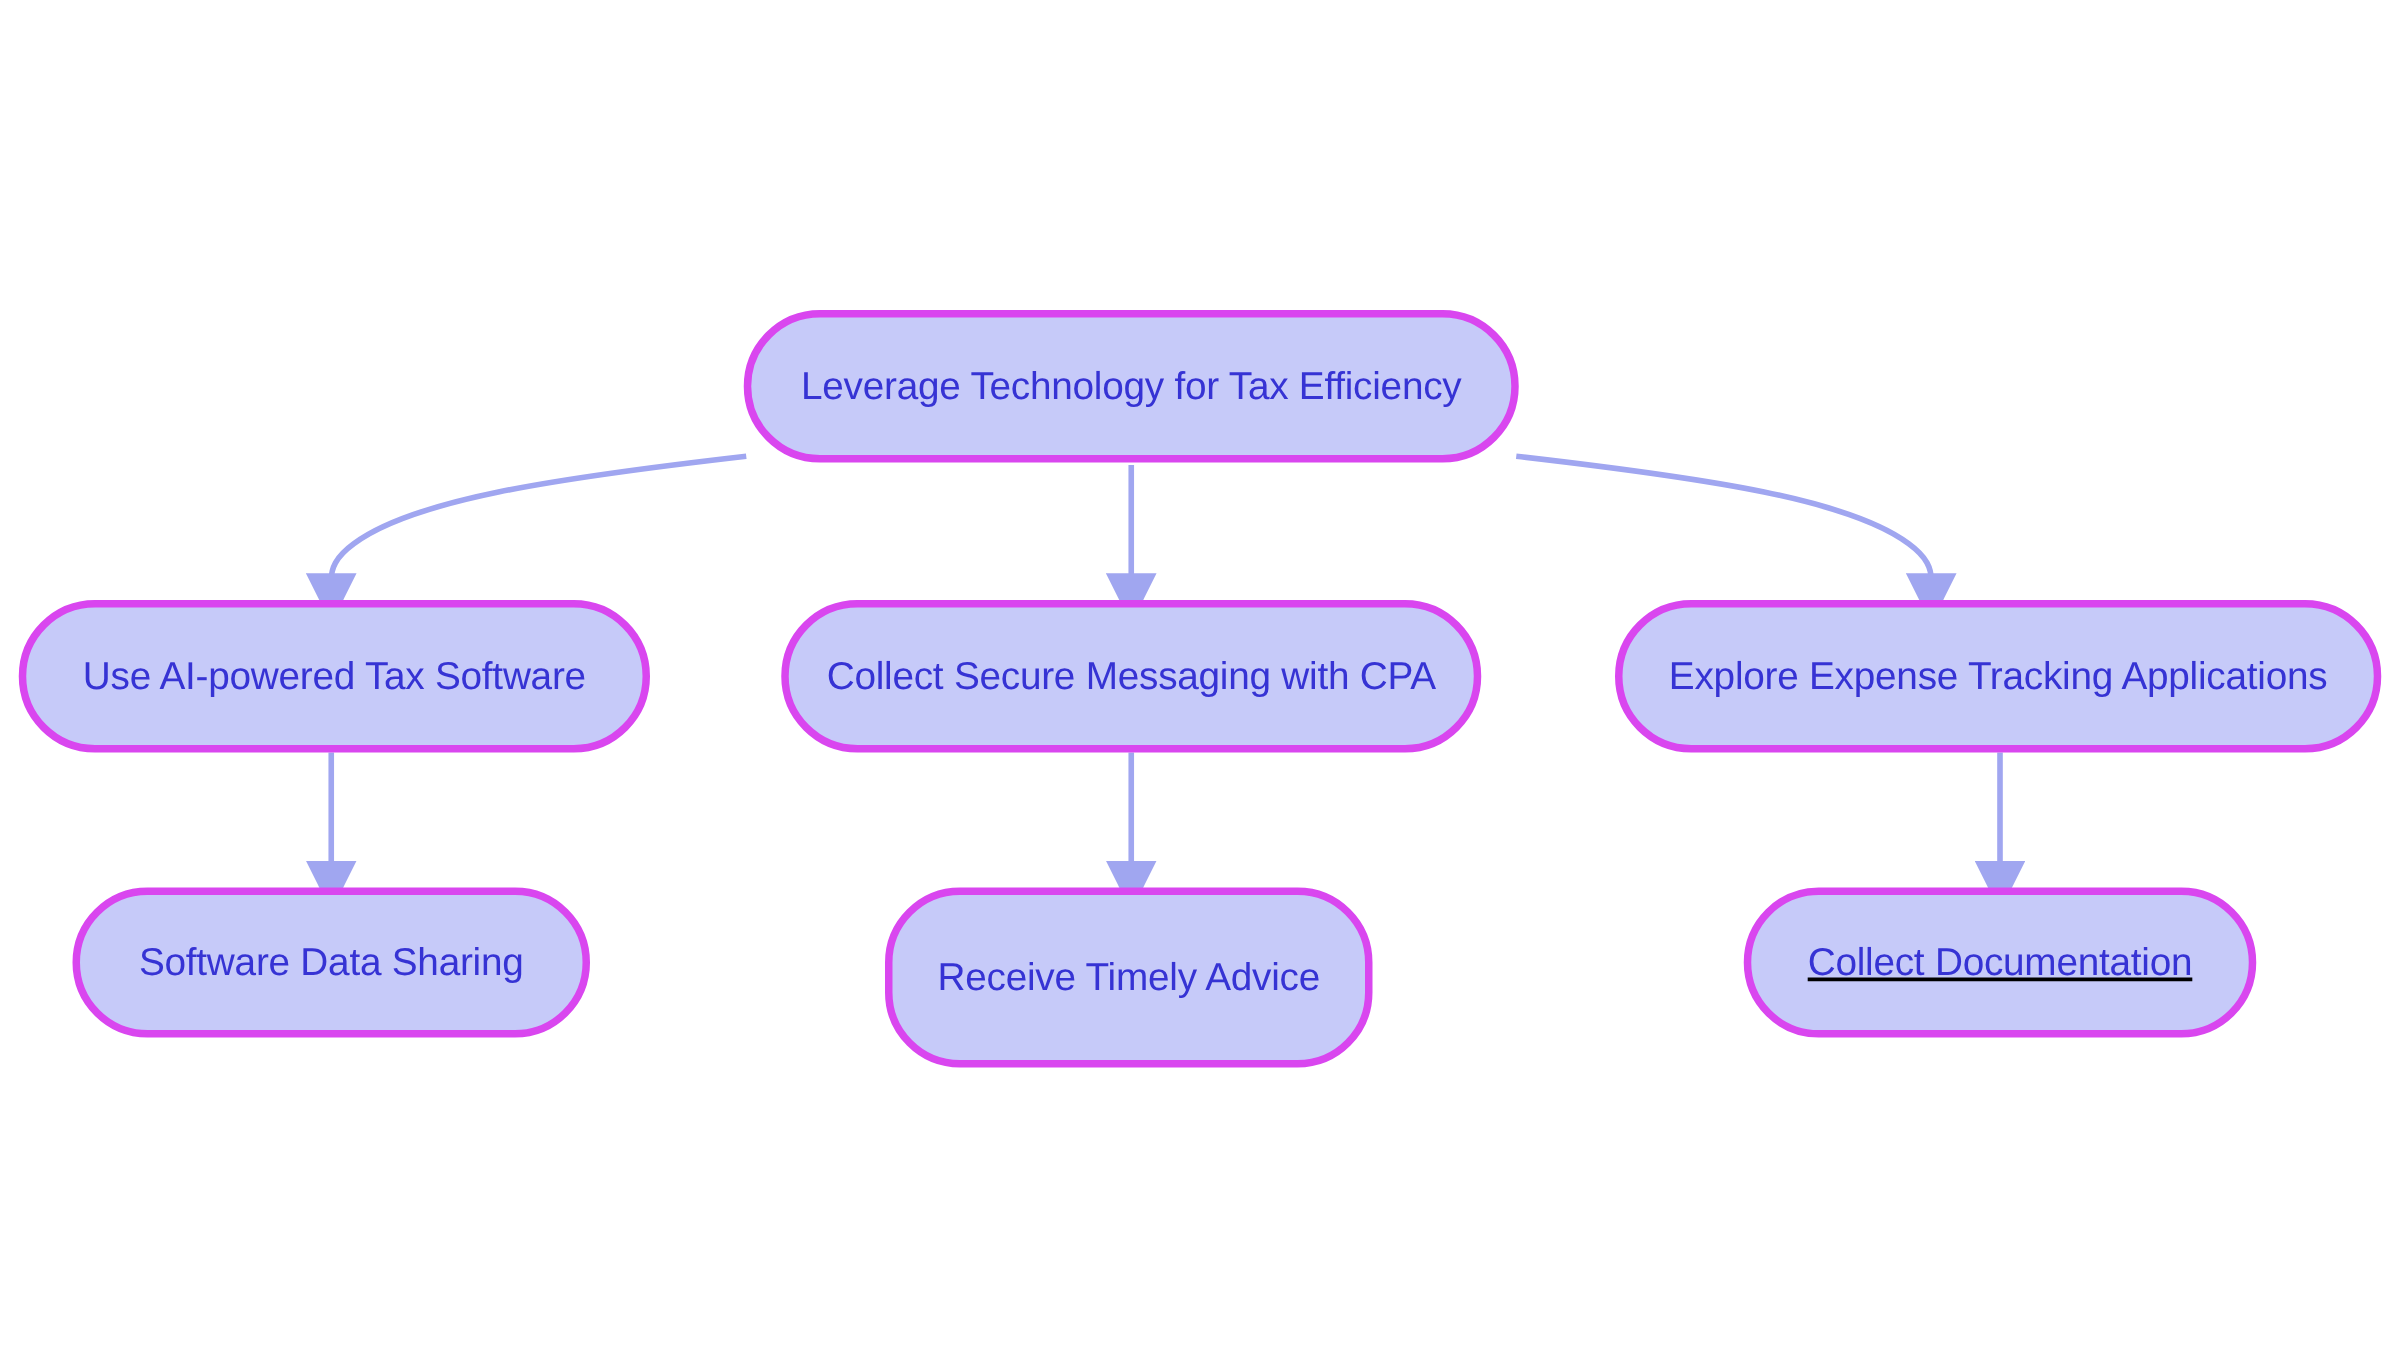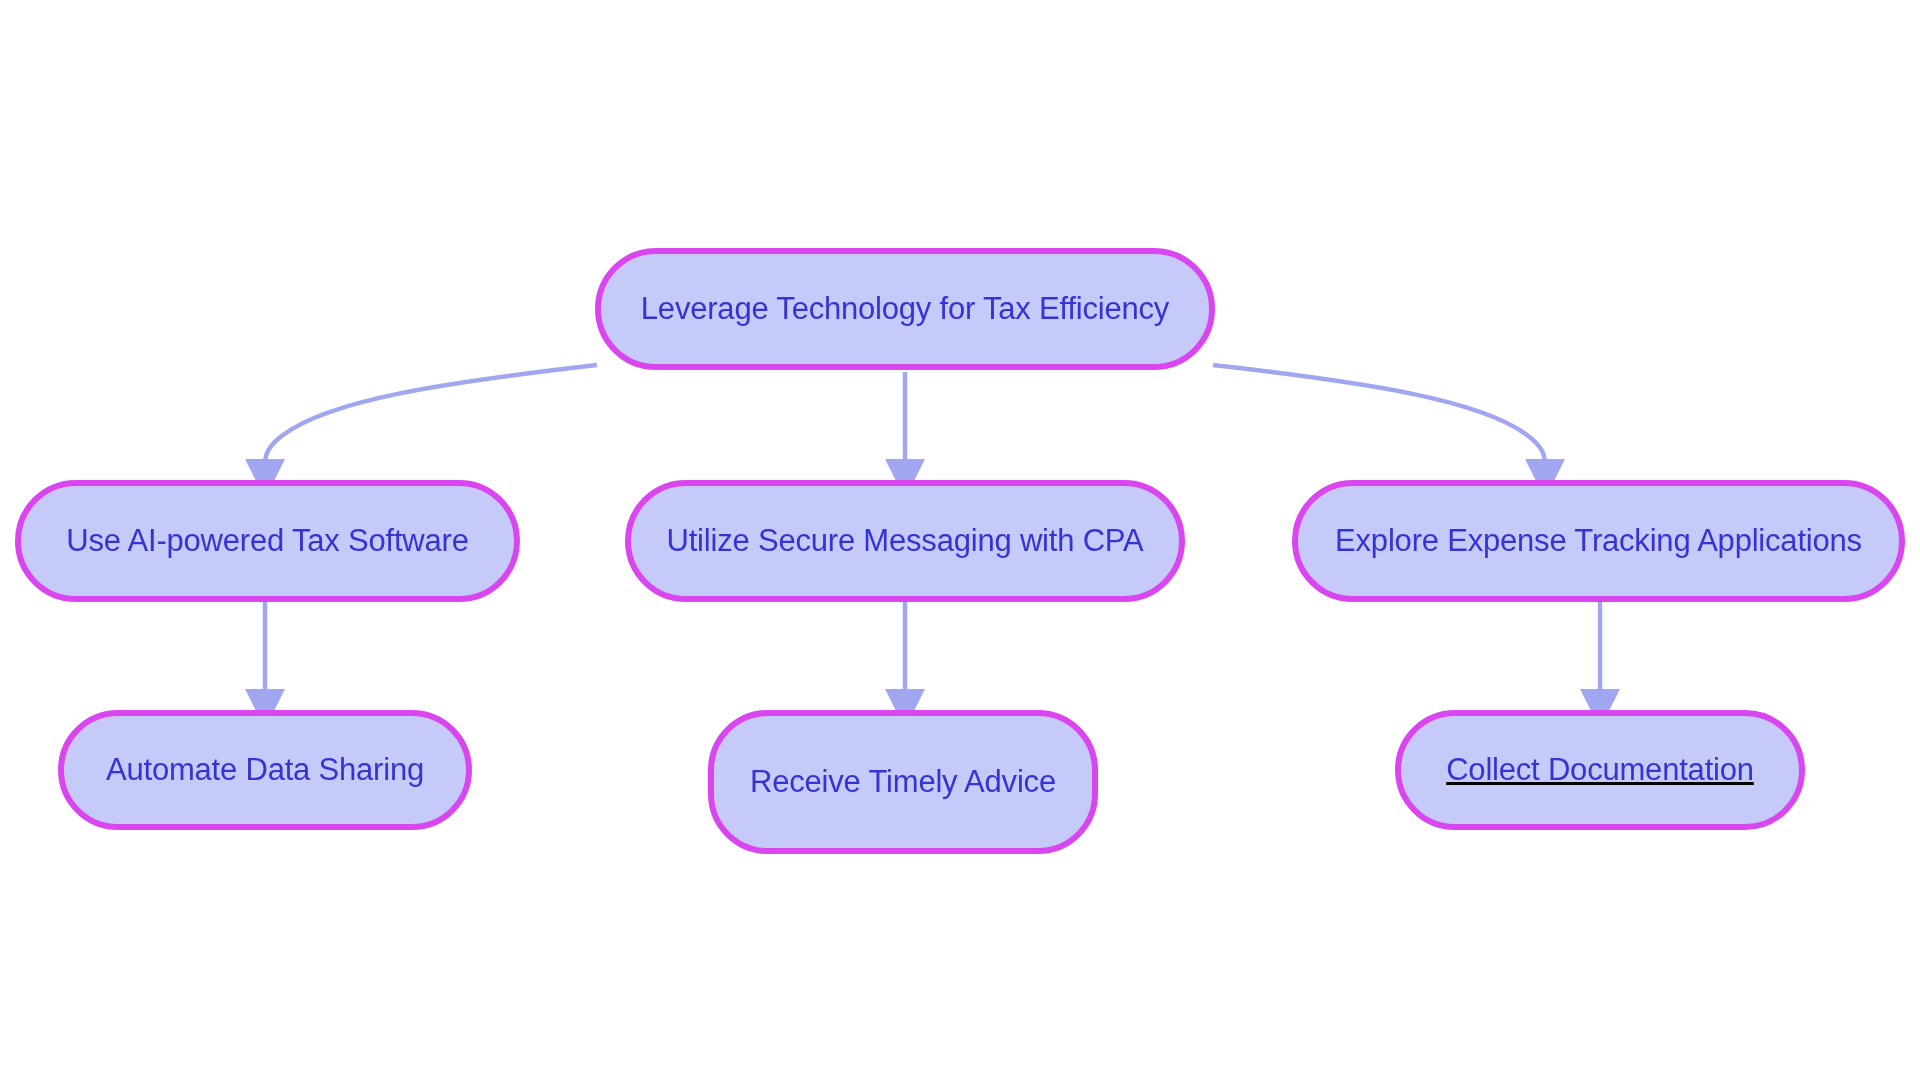--- a/index.html
+++ b/index.html
@@ -133,29 +133,29 @@
 
   <div class="node" id="node-root">
     <span class="node-label">Leverage Technology for Tax Efficiency</span>
   </div>
 
   <div class="node" id="node-ai-software">
     <span class="node-label">Use AI-powered Tax Software</span>
   </div>
 
   <div class="node" id="node-secure-messaging">
-    <span class="node-label">Utilize Secure Messaging with CPA</span>
+    <span class="node-label">Collect Secure Messaging with CPA</span>
   </div>
 
   <div class="node" id="node-expense-tracking">
     <span class="node-label">Explore Expense Tracking Applications</span>
   </div>
 
   <div class="node" id="node-automate-sharing">
-    <span class="node-label">Automate Data Sharing</span>
+    <span class="node-label">Software Data Sharing</span>
   </div>
 
   <div class="node" id="node-timely-advice">
     <span class="node-label">Receive Timely Advice</span>
   </div>
 
   <div class="node" id="node-collect-docs">
     <span class="node-label">Collect Documentation</span>
   </div>
 

